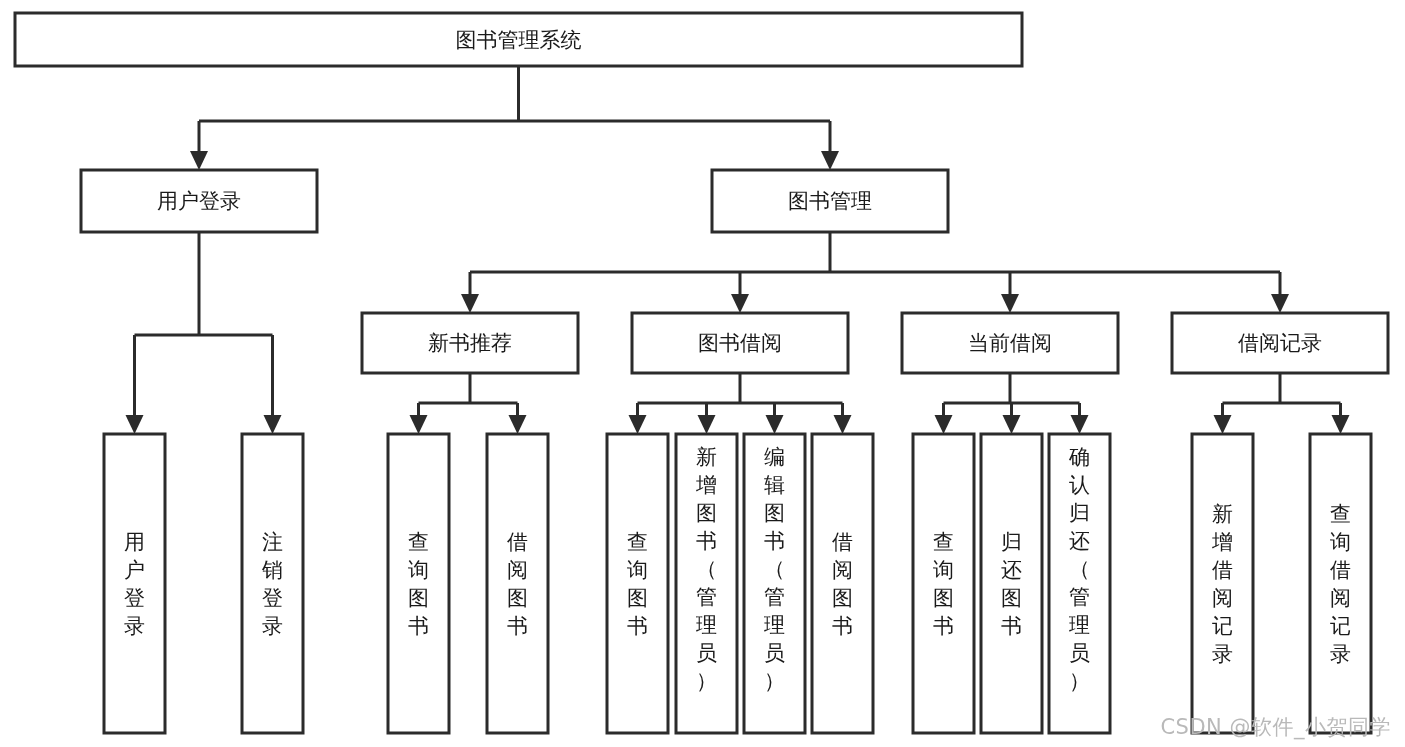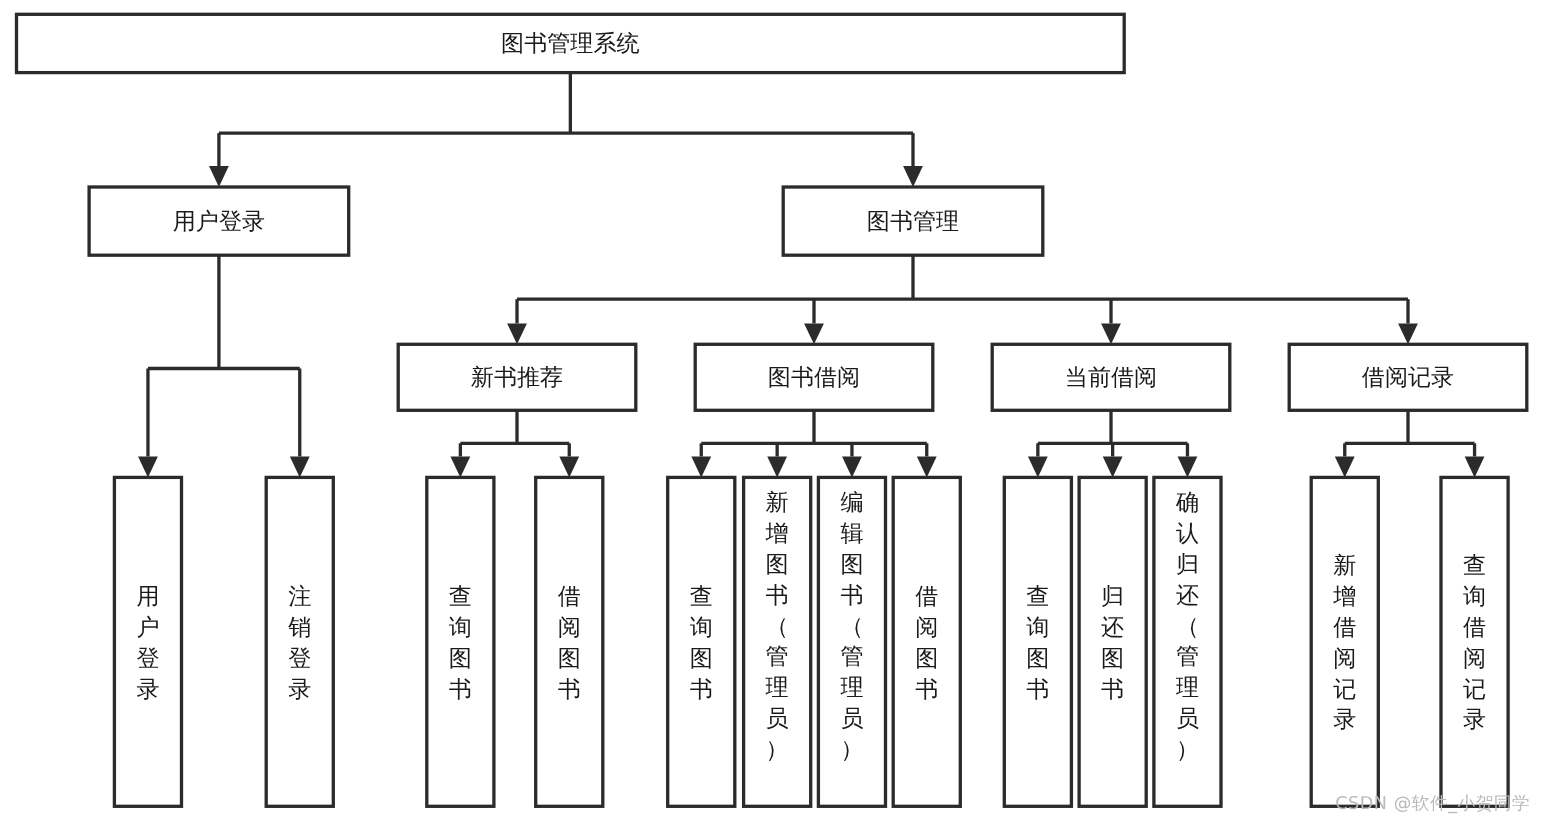--- a/index.html
+++ b/index.html
@@ -54,21 +54,21 @@
     font-family: "DejaVu Sans", "Liberation Sans", sans-serif;
     fill: #1a1a1a;
     font-size: 21px;
     text-anchor: middle;
   }
   .watermark-text {
     position: absolute;
     right: 14px;
     bottom: 6px;
     font-family: "DejaVu Sans", "Liberation Sans", sans-serif;
-    font-size: 16px;
+    font-size: 21px;
     color: #b9b9b9;
     letter-spacing: 0.5px;
     white-space: nowrap;
     user-select: none;
   }
 </style>
 </head>
 <body>
 
 <div id="diagram-root">

